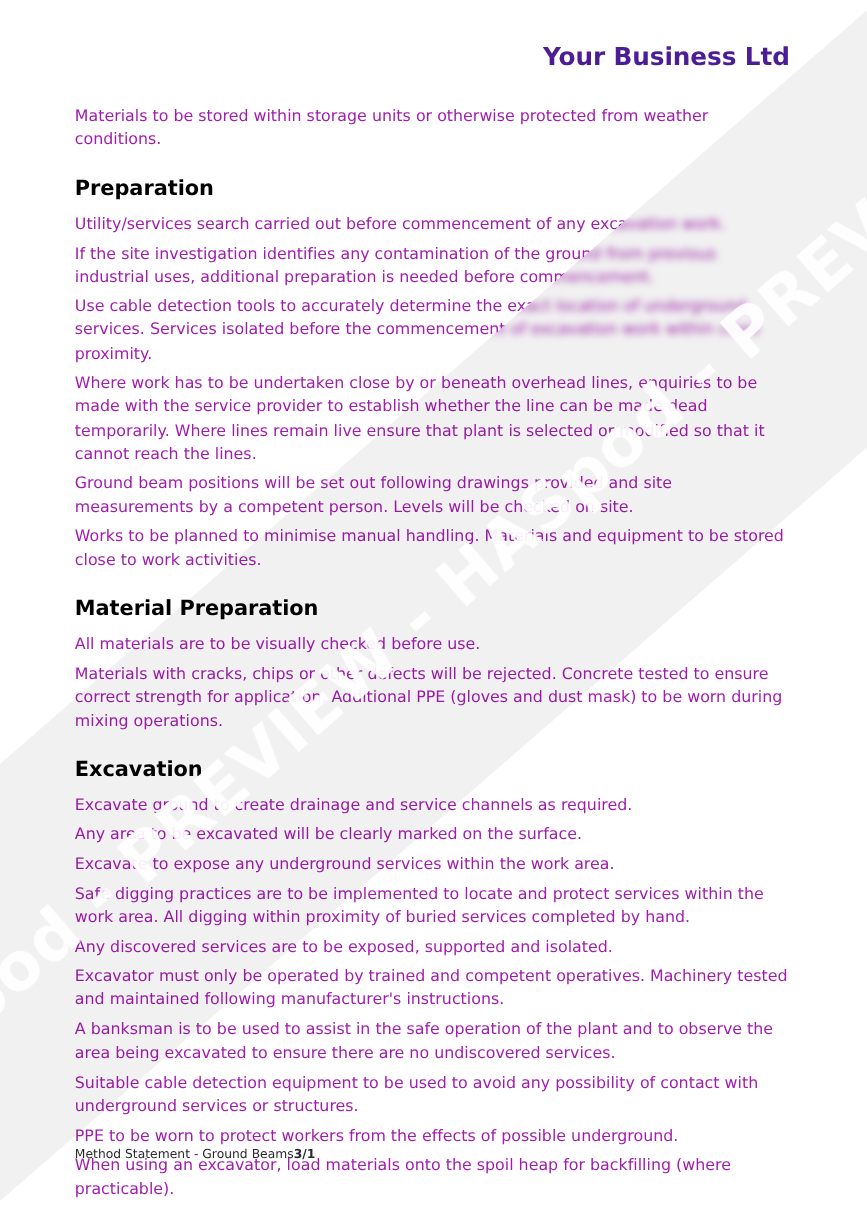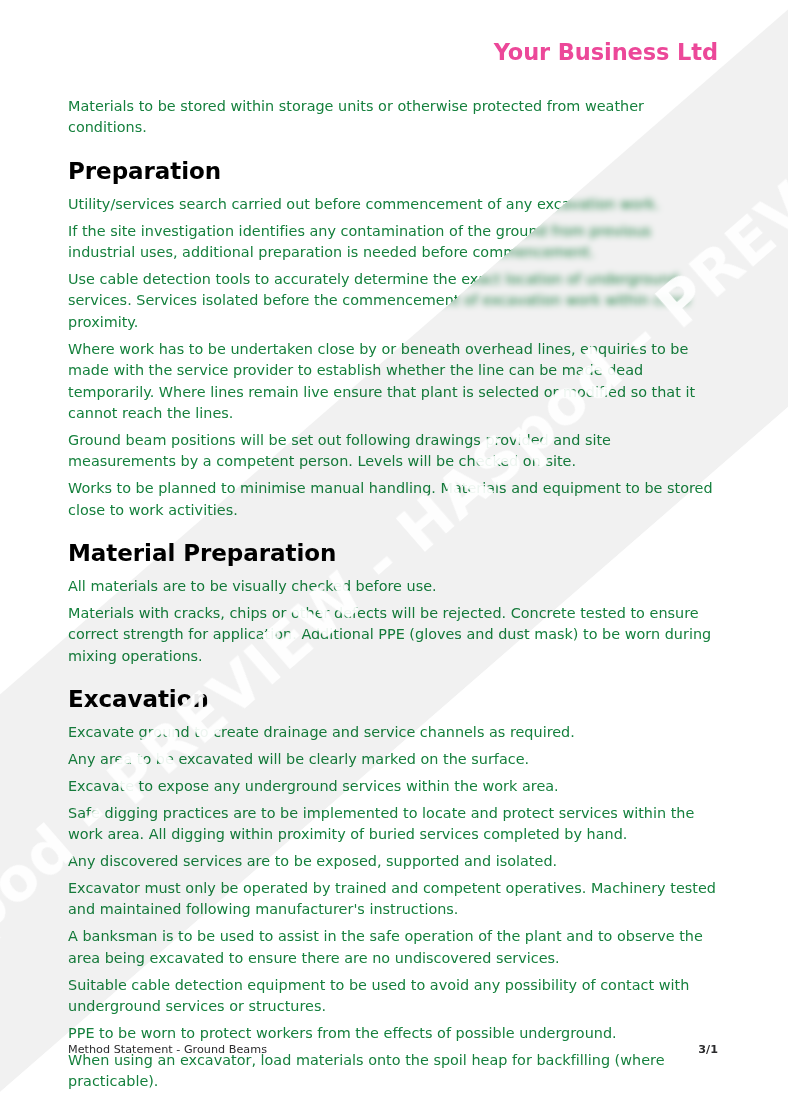--- a/index.html
+++ b/index.html
@@ -33,64 +33,64 @@
     right: 70px;
     height: 34px;
     display: flex;
     align-items: flex-start;
     justify-content: flex-end;
   }
   .brand-title {
     font-size: 22.5px;
     font-weight: 700;
     letter-spacing: -0.1px;
-    color: #ec4899;
+    color: #4c1d95;
     line-height: 1.1;
   }
 
   
   .content {
     position: absolute;
     top: 96px;
     left: 68px;
     width: 650px;
   }
 
   p.body-line {
     margin: 0 0 0 0;
     font-size: 14.4px;
     line-height: 21.4px;
-    color: #15803d;
+    color: #a21caf;
     letter-spacing: 0.01px;
   }
   p.body-line + p.body-line { margin-top: 5.5px; }
 
   h2.section-heading {
-    font-size: 23px;
+    font-size: 19px;
     font-weight: 700;
     color: #000000;
     margin: 0;
     padding: 0;
     line-height: 22px;
     letter-spacing: -0.05px;
   }
 
   .block { margin: 0; }
   .block.after-para { margin-top: 21px; }
   .heading-gap { margin-top: 12px; }
 
   
   .page-footer {
     position: absolute;
     left: 68px;
     right: 70px;
     top: 1043px;
     display: flex;
     align-items: center;
-    justify-content: space-between;
+    justify-content: flex-start;
     font-size: 11.2px;
     color: #2b2b2d;
   }
   .footer-left { font-weight: 400; letter-spacing: 0.02px; }
   .footer-right { font-weight: 700; letter-spacing: 0.02px; }
 
   
   .watermark-layer {
     position: absolute;
     inset: 0;

